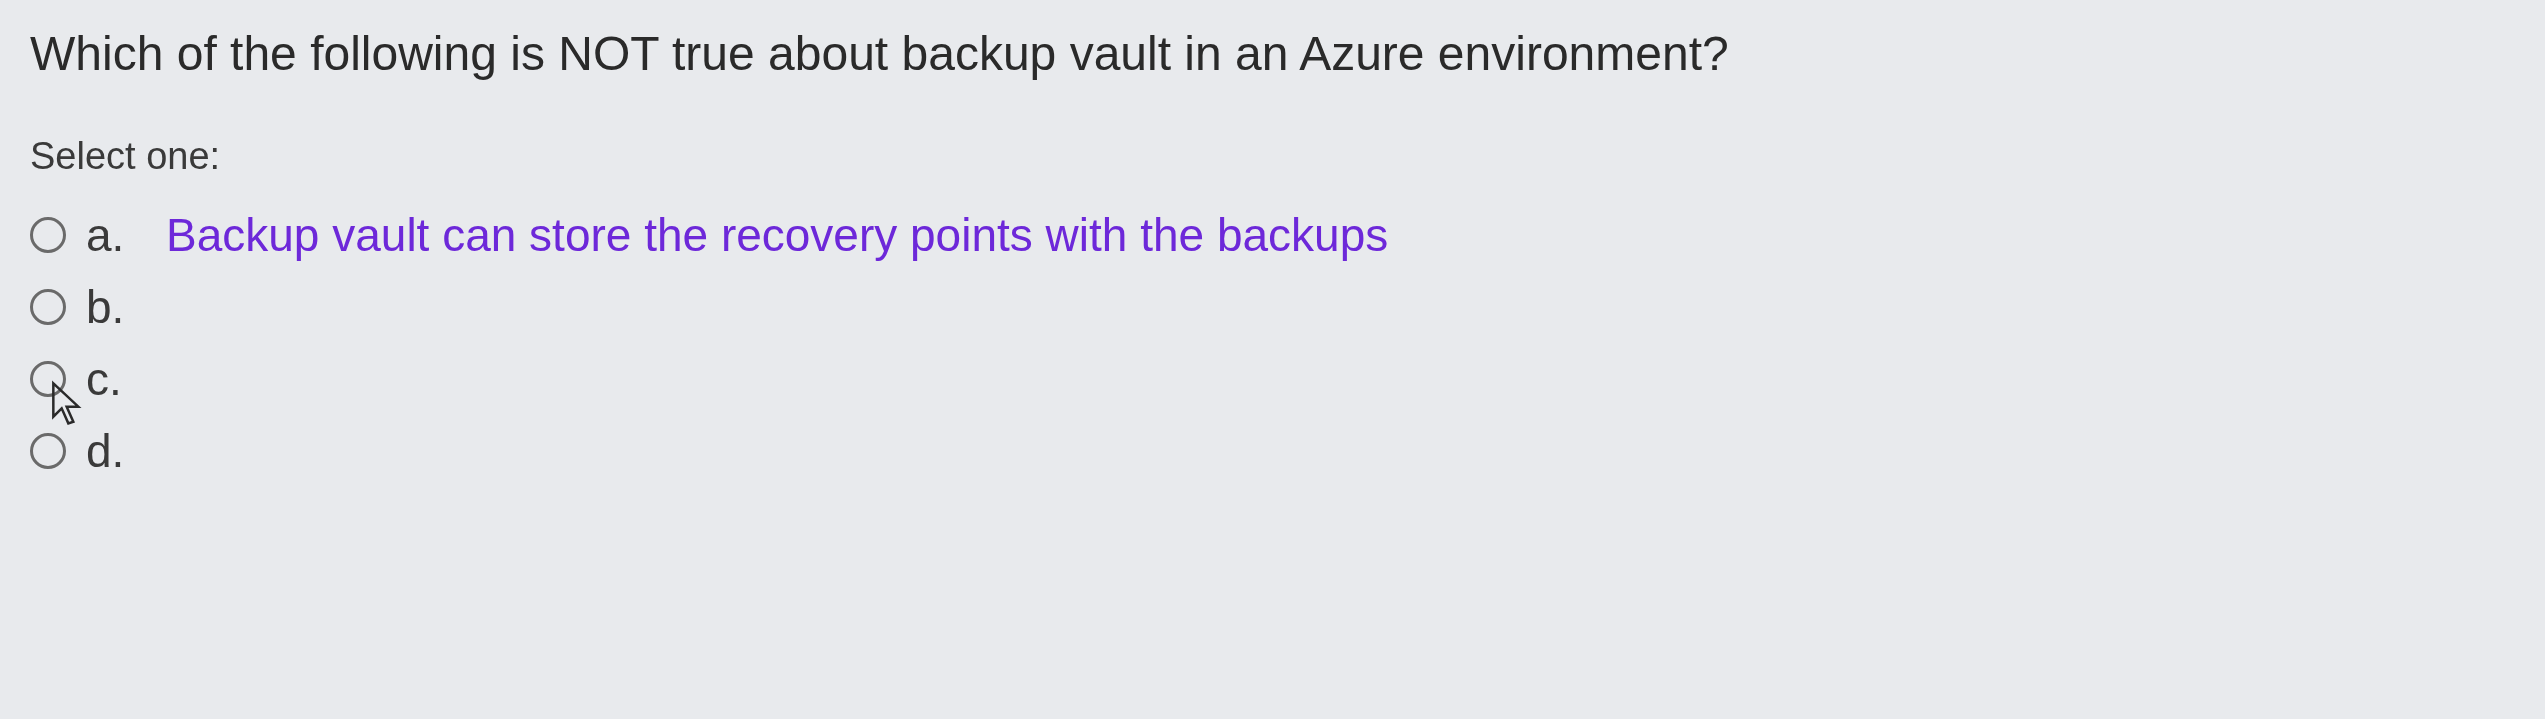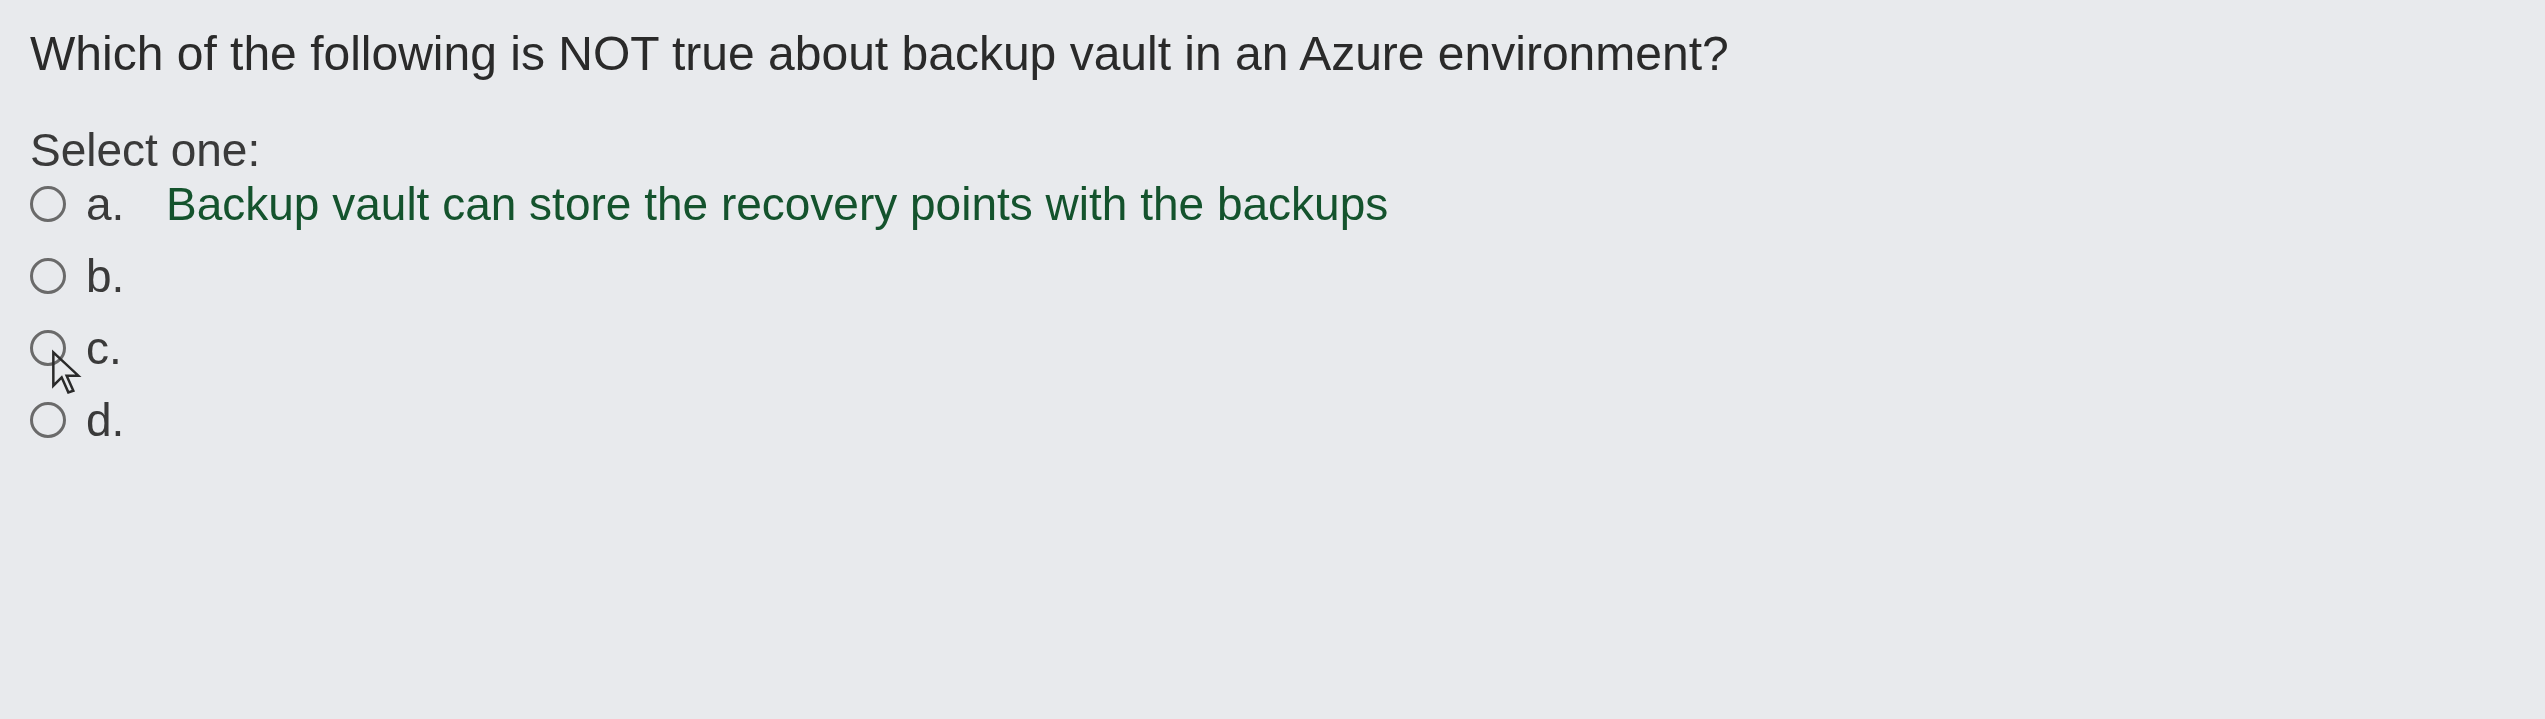--- a/index.html
+++ b/index.html
@@ -11,26 +11,27 @@
       font-family: Arial, Helvetica, sans-serif;
       background: #e8eaed;
       padding: 20px 30px;
       width: 2545px;
       height: 719px;
       color: #3a3a3a;
     }
     .question-text {
       font-size: 48px;
       color: #2a2a2a;
-      margin-bottom: 36px;
+      margin-bottom: 48px;
       line-height: 1.4;
     }
     .select-one {
-      font-size: 46px;
+      font-size: 38px;
       color: #3a3a3a;
+      margin-bottom: 30px;
     }
     .options {
       display: flex;
       flex-direction: column;
       gap: 18px;
     }
     .option-row {
       display: flex;
       align-items: center;
       gap: 20px;
@@ -45,21 +46,21 @@
       flex-shrink: 0;
       cursor: pointer;
     }
     .option-letter {
       font-size: 46px;
       color: #3a3a3a;
       min-width: 60px;
     }
     .option-text {
       font-size: 46px;
-      color: #14532d;
+      color: #6d28d9;
     }
     .cursor-icon {
       position: absolute;
       left: 20px;
       top: 28px;
       pointer-events: none;
     }
   </style>
 </head>
 <body>

